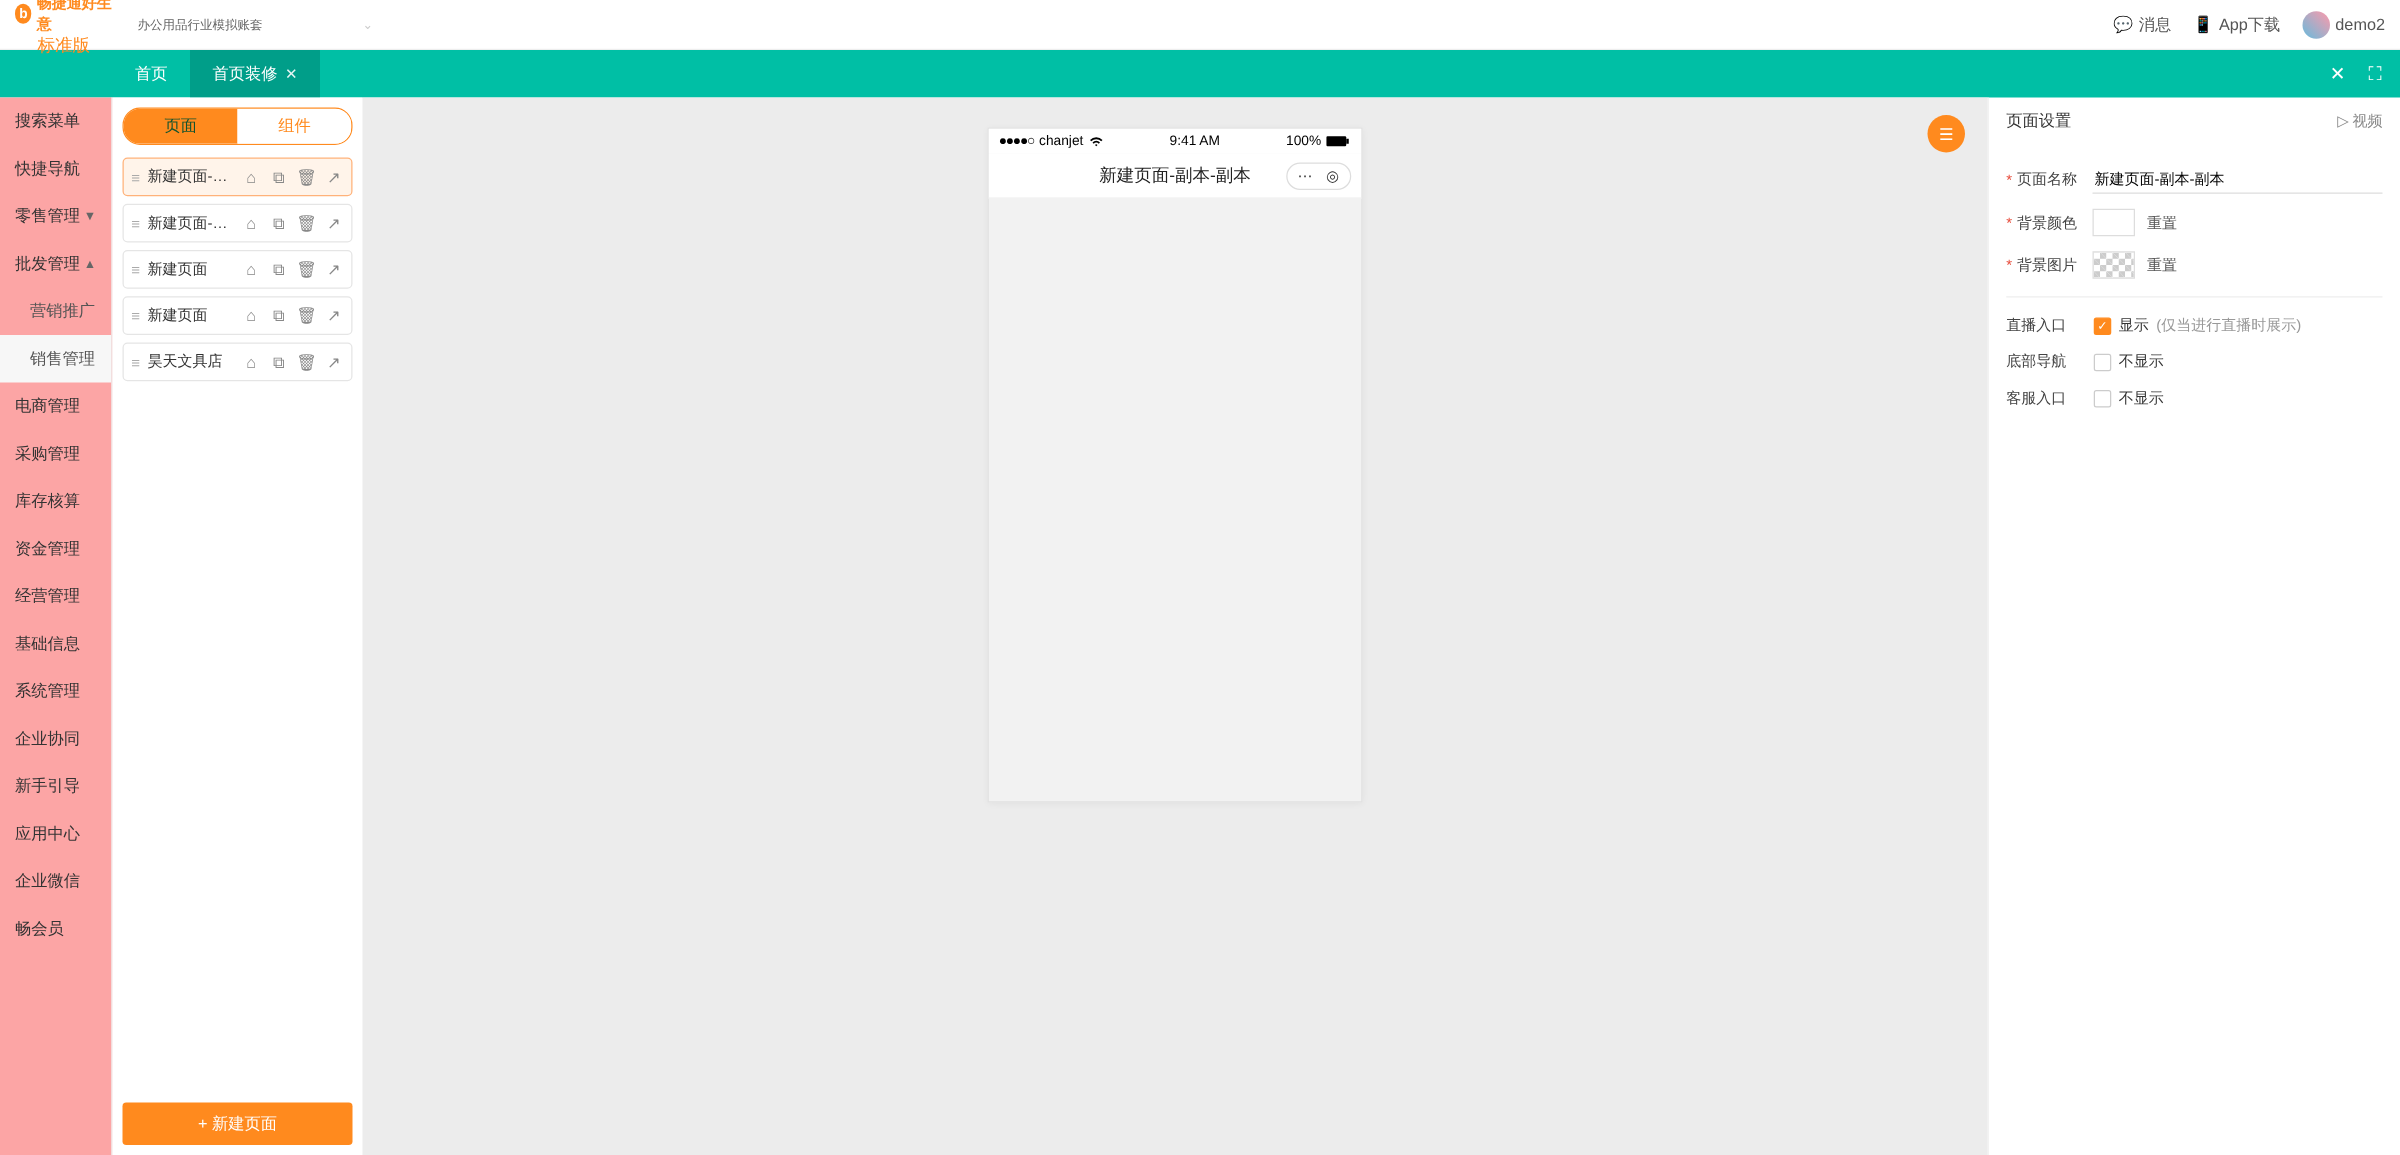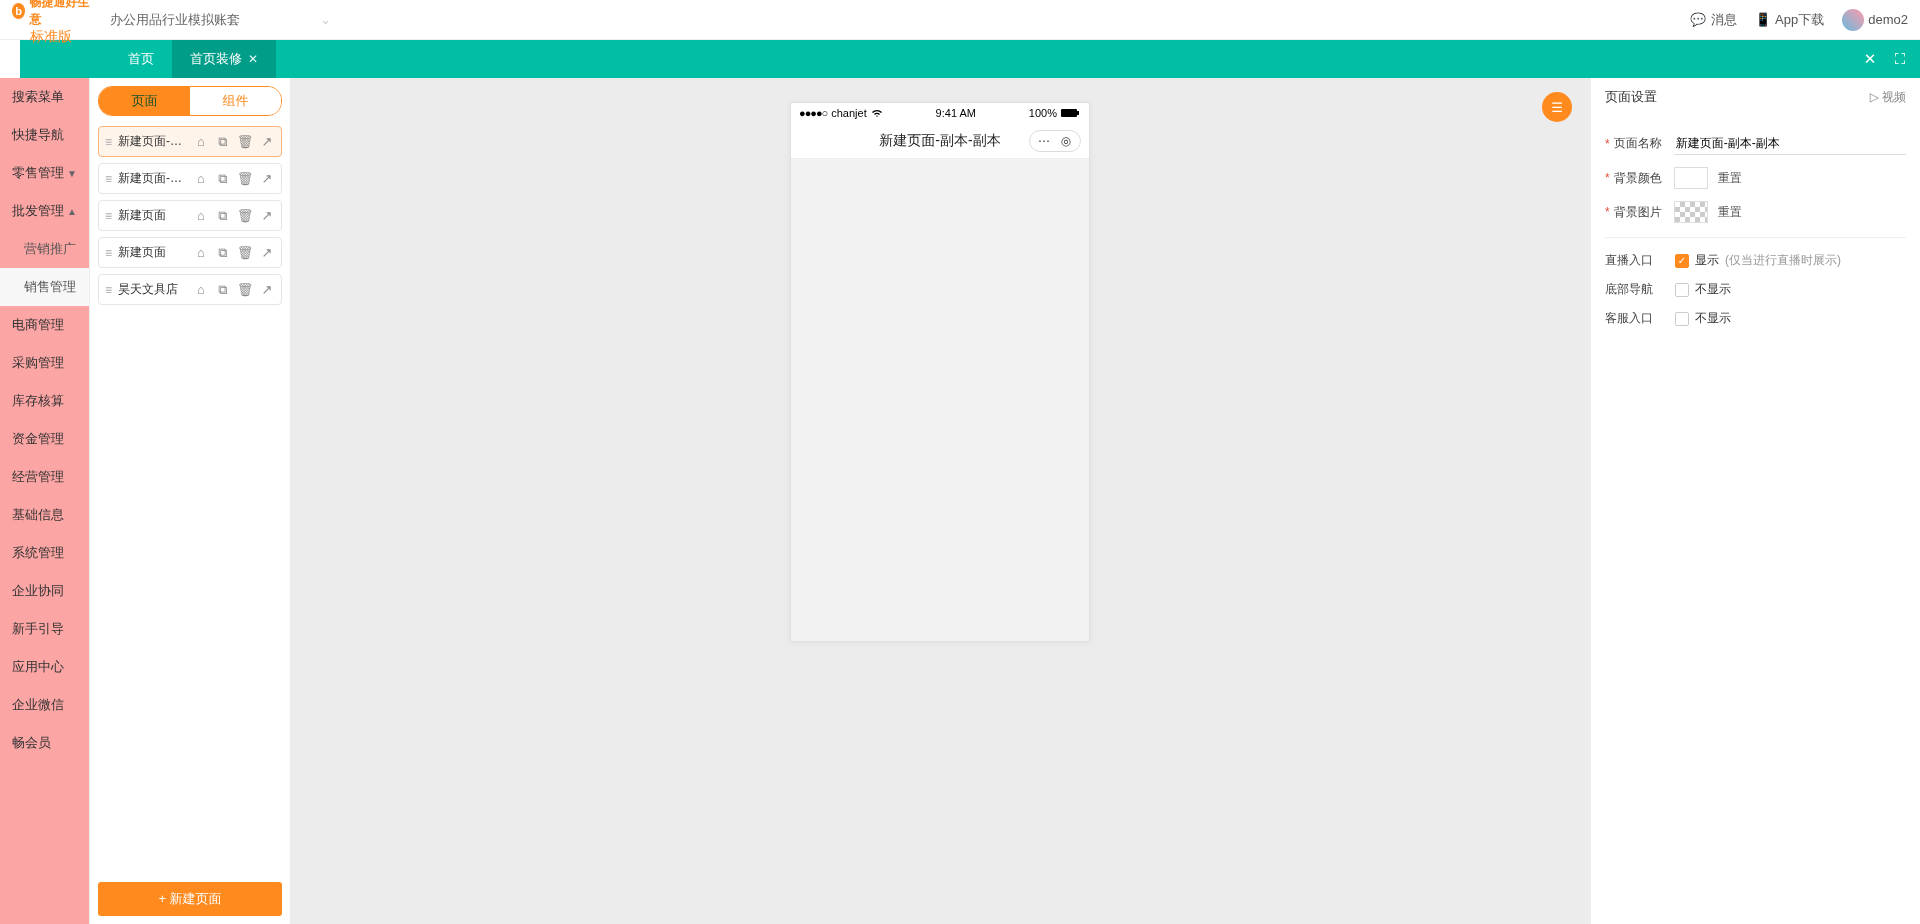--- a/index.html
+++ b/index.html
@@ -2,26 +2,26 @@
 <html><head>
 <meta charset="utf-8">
 <style>
 * { margin:0; padding:0; box-sizing:border-box; font-family:"Microsoft YaHei",Arial,sans-serif; }
 body { background:#fff; font-size:13px; color:#333; overflow:hidden; }
 .topbar { height:40px; display:flex; align-items:center; padding:0 12px; border-bottom:1px solid #eee; }
 .logo { width:78px; display:flex; flex-direction:column; align-items:center; justify-content:center; }
 .logo-row { display:flex; align-items:center; gap:4px; color:#ff8a1e; font-size:12px; font-weight:600; }
 .logo-mark { width:16px; height:16px; background:#ff8a1e; border-radius:50%; color:#fff; display:flex; align-items:center; justify-content:center; font-size:11px; }
 .logo-sub { color:#ff8a1e; font-size:14px; }
-.account-select { margin-left:20px; color:#666; font-size:13px; display:flex; align-items:center; gap:80px; }
+.account-select { margin-left:20px; color:#666; font-size:10px; display:flex; align-items:center; gap:80px; }
 .chev { color:#ccc; }
 .top-right { margin-left:auto; display:flex; align-items:center; gap:18px; color:#555; font-size:13px; }
 .top-icon { display:flex; align-items:center; gap:4px; }
 .avatar { width:22px; height:22px; border-radius:50%; background:linear-gradient(45deg,#6bd,#f9a); }
-.tabbar { height:38px; background:#00bfa5; display:flex; align-items:center; color:#fff;margin-left:20px; }
+.tabbar { height:38px; background:#00bfa5; display:flex; align-items:center; color:#fff; }
 .tabbar-left { display:flex; height:100%; margin-left:90px; }
 .tab { padding:0 18px; display:flex; align-items:center; gap:6px; font-size:13px; cursor:pointer; }
 .tab.active { background:#009e89; }
 .tab .x { font-size:12px; opacity:.9; }
 .tabbar-right { margin-left:auto; display:flex; align-items:center; gap:10px; padding-right:10px; }
 .tab-icon { width:20px; height:20px; display:flex; align-items:center; justify-content:center; cursor:pointer; font-size:15px; }
 .layout { display:flex; height:calc(100vh - 78px); }
 .sidebar { width:90px; background:#fca5a5; border-right:1px solid #eee; overflow:auto; }
 .side-item { padding:10px 12px; font-size:13px; color:#333; display:flex; align-items:center; justify-content:space-between; cursor:pointer; }
 .side-item.sub { padding-left:24px; color:#555; }

